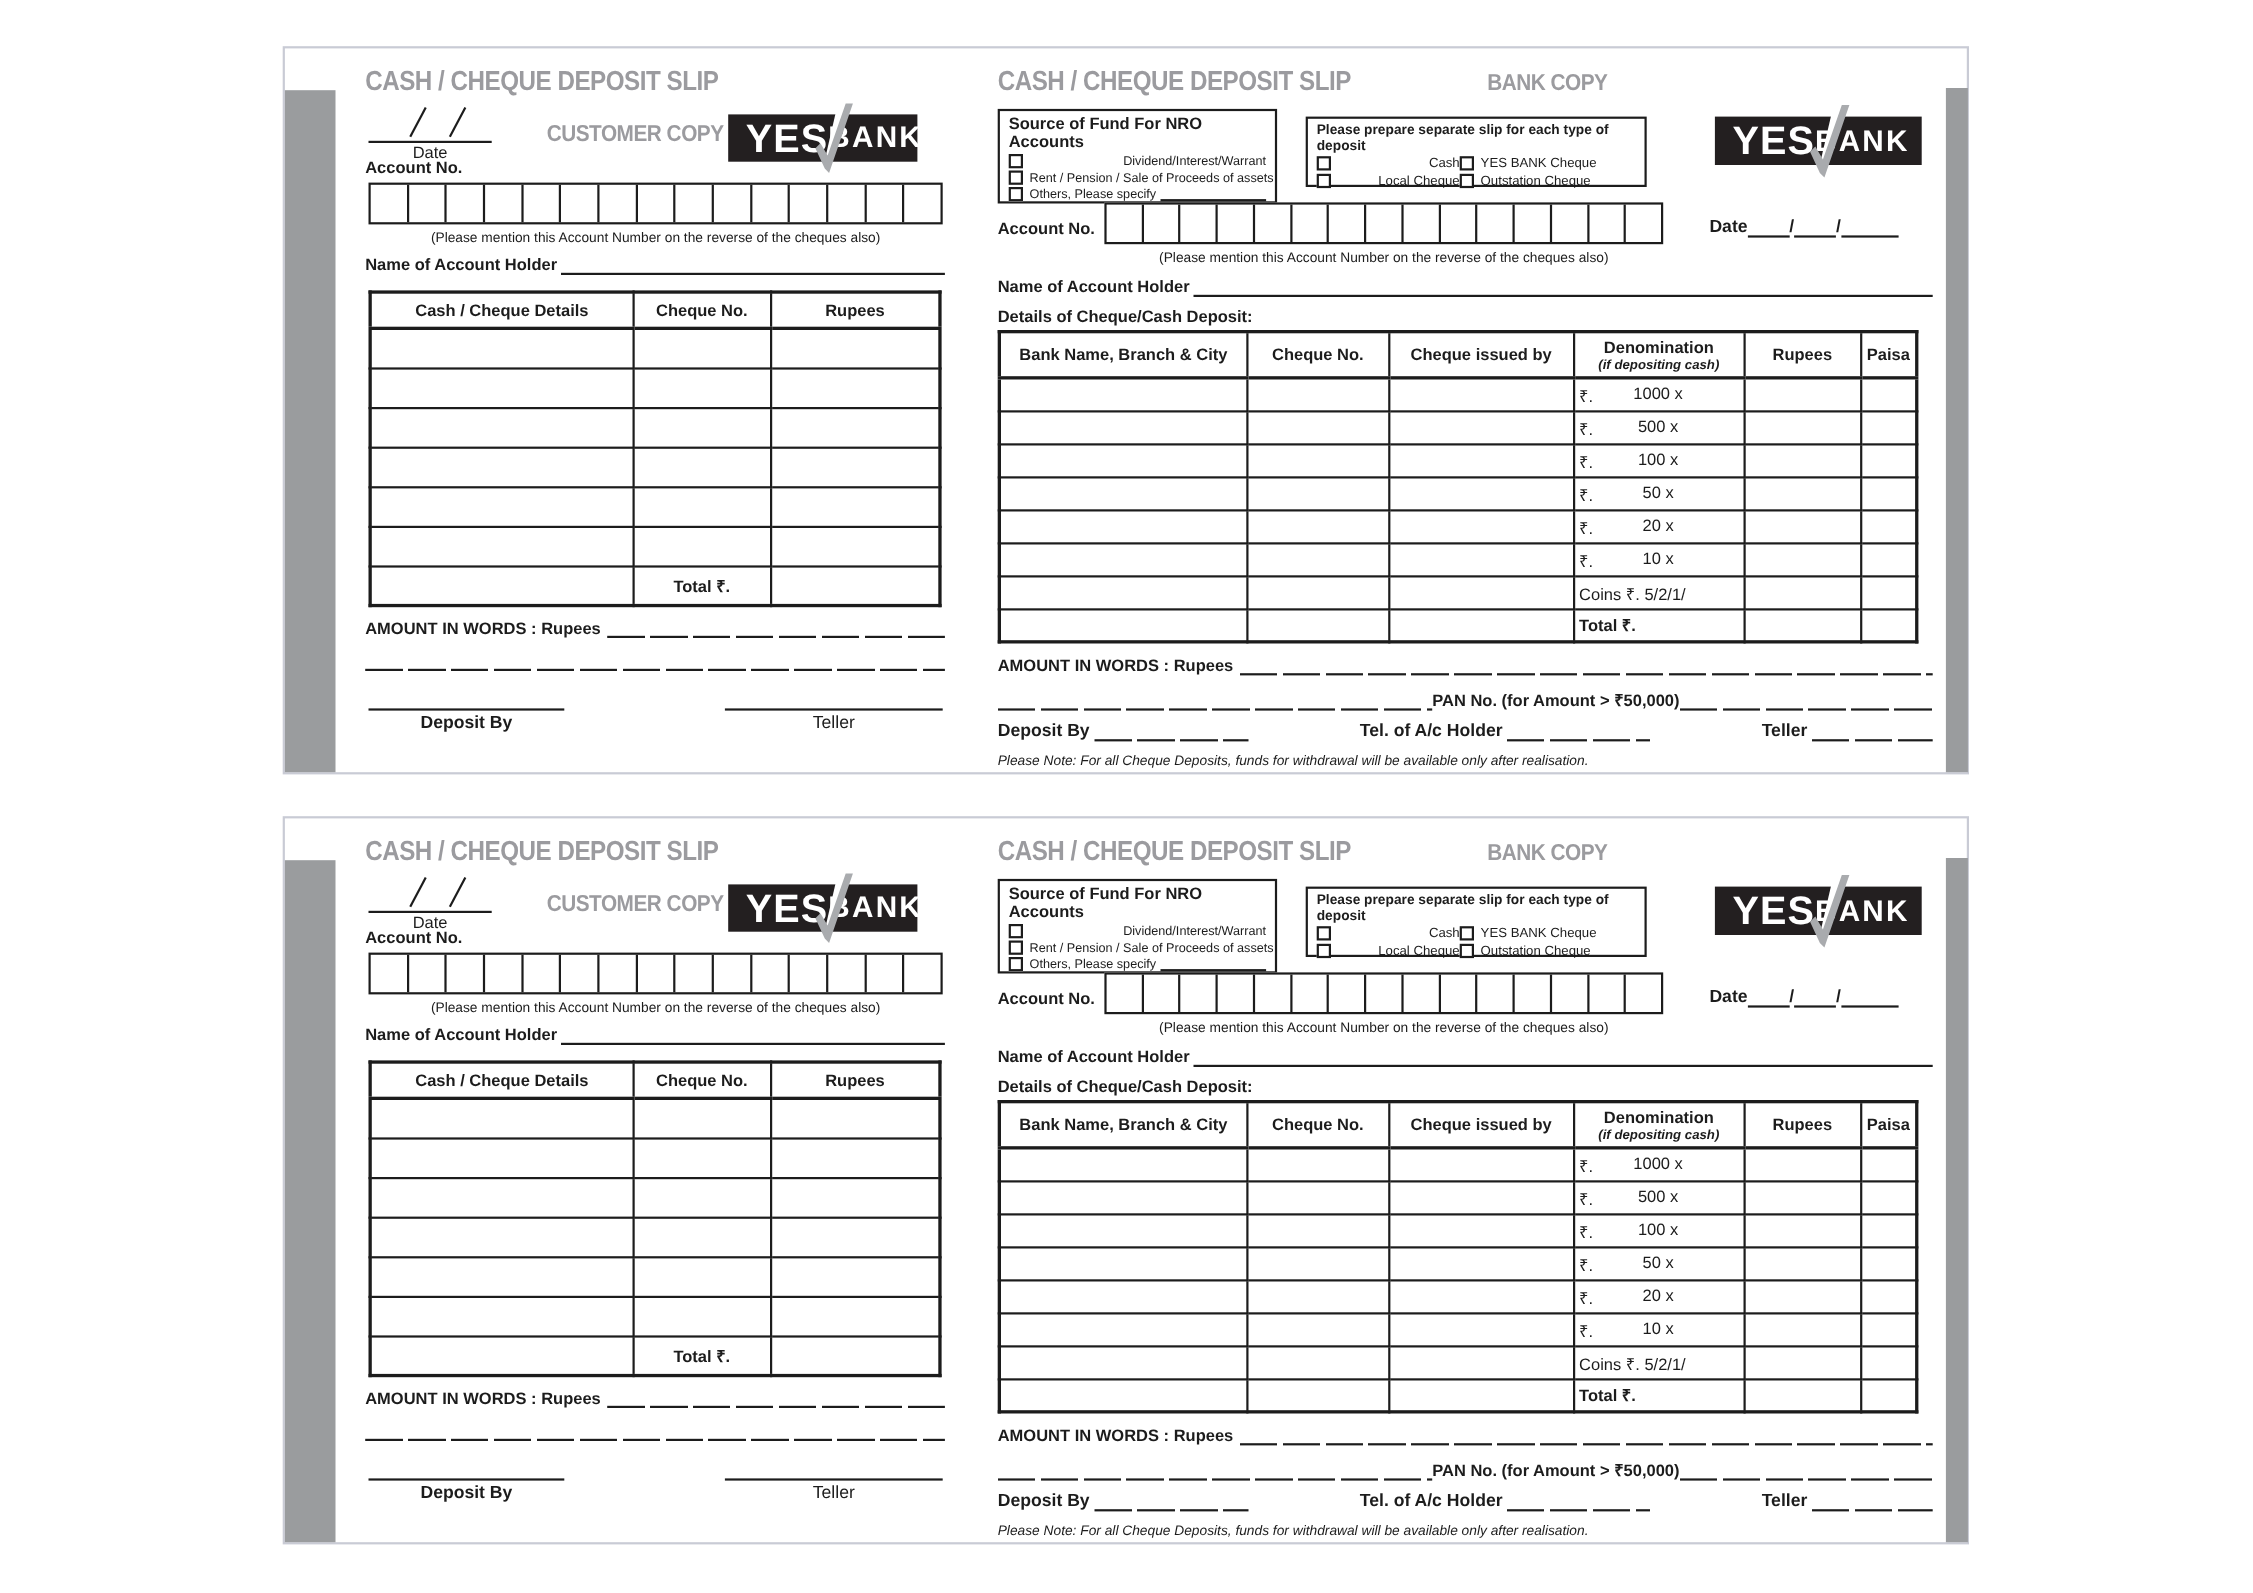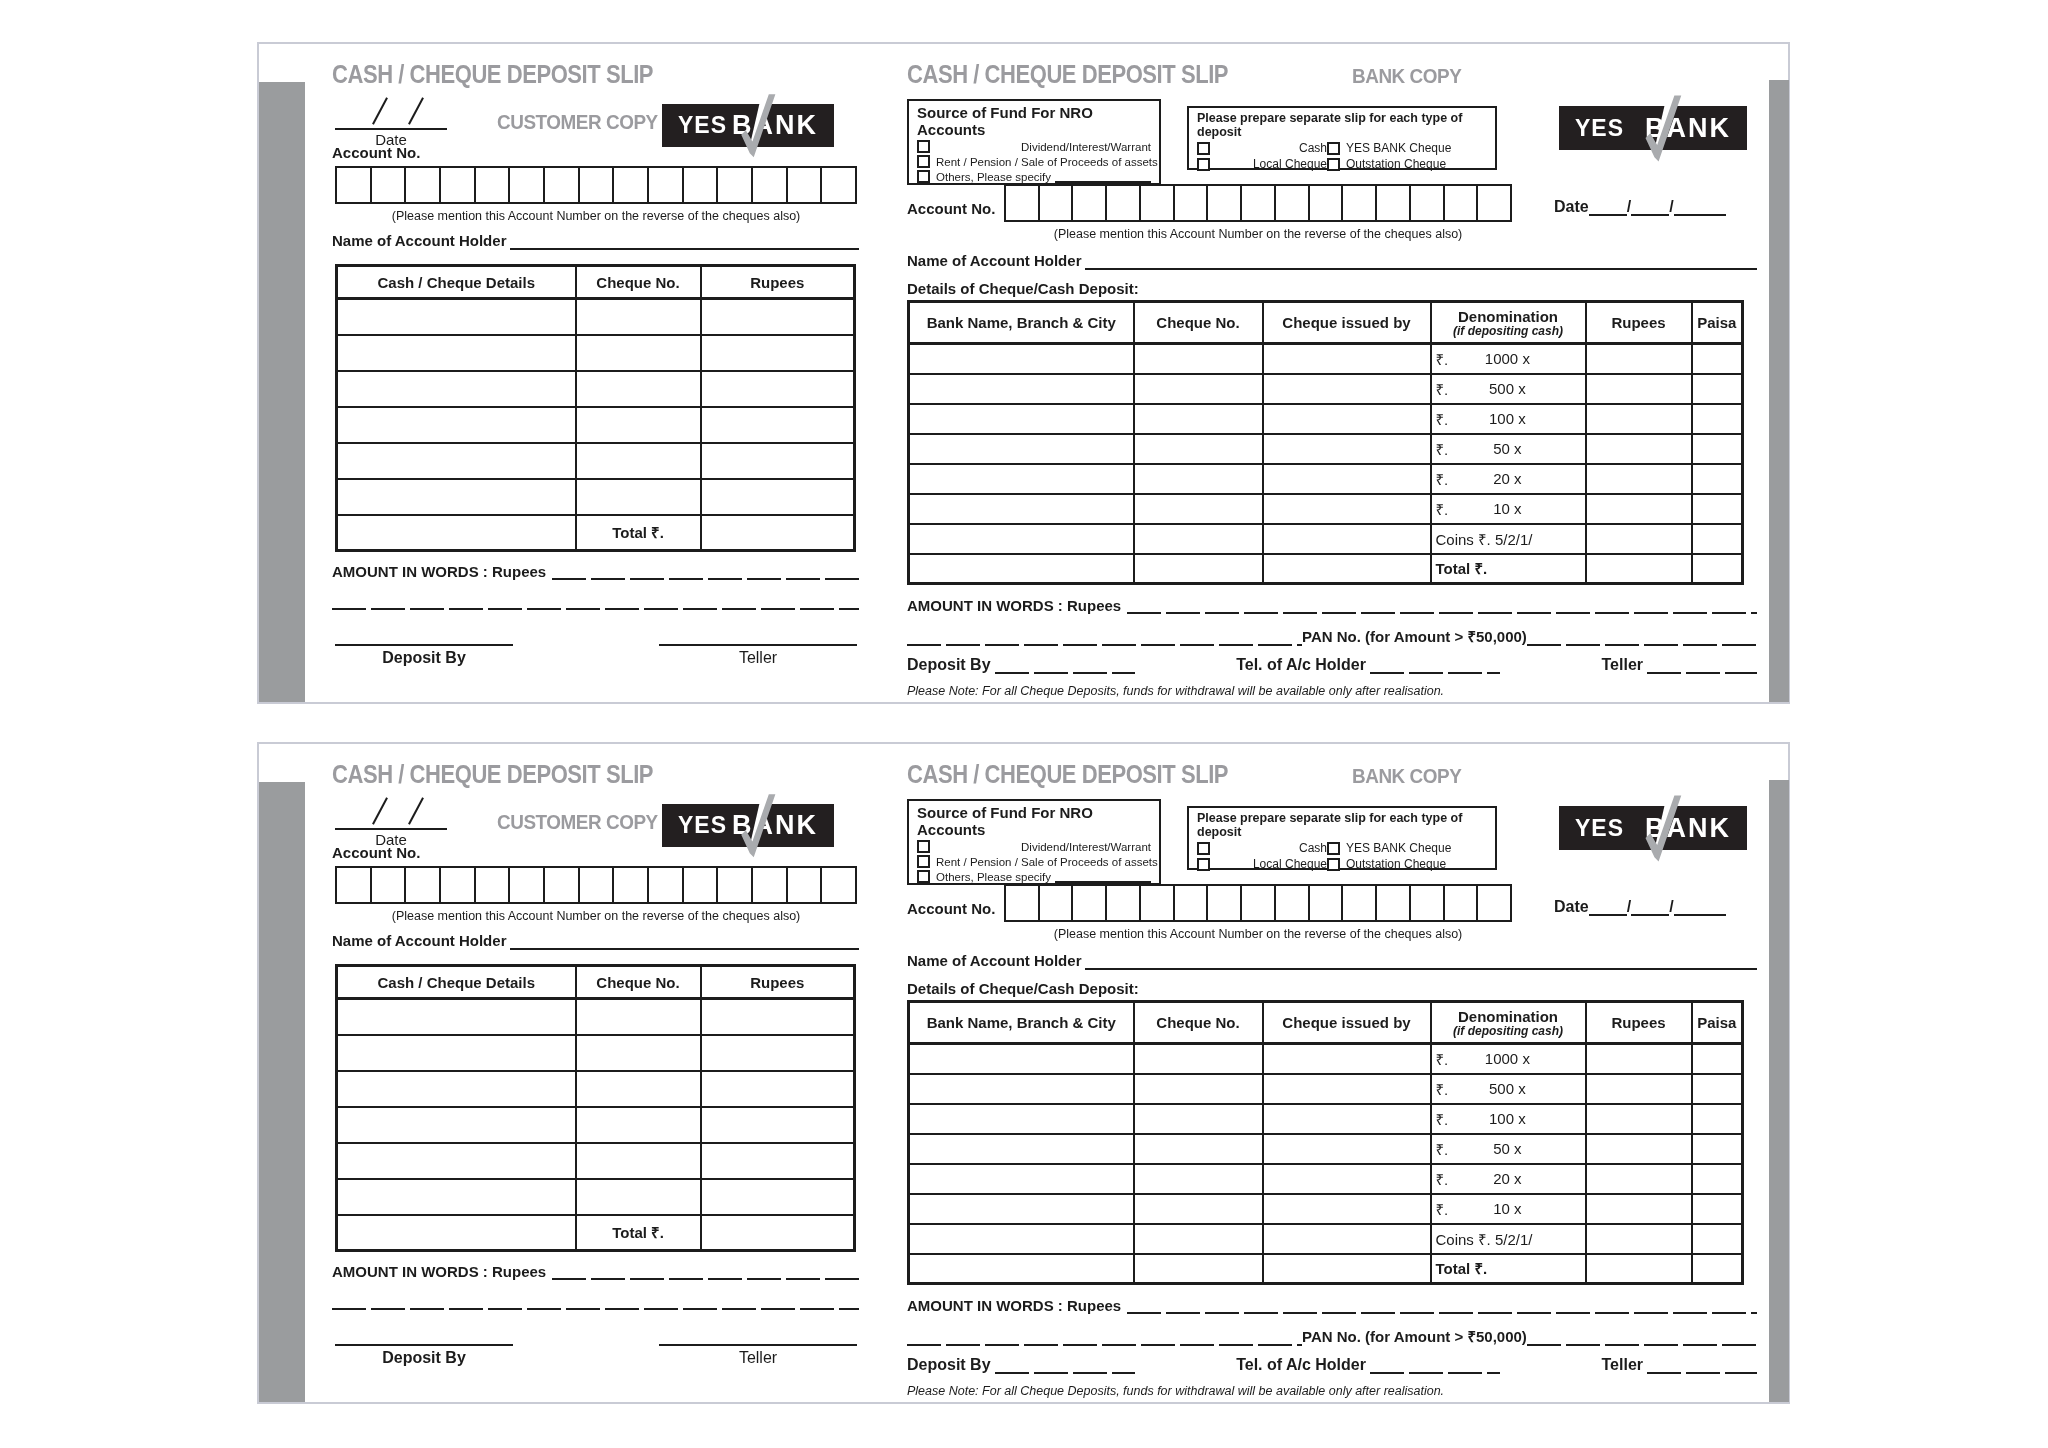--- a/index.html
+++ b/index.html
@@ -21,21 +21,21 @@
   .gray-sub   { position:absolute; color:#9b9b9f; font-weight:bold; font-size:21px;
                 letter-spacing:-.5px; transform:scaleX(.9); transform-origin:left; white-space:nowrap; }
 
   .lbl  { font-weight:bold; font-size:15px; white-space:nowrap; }
   .fill-line { border-bottom:2px solid #1c1c1c; }
   .seg-line  { background:repeating-linear-gradient(90deg,#1c1c1c 0 34px,transparent 34px 39px) left bottom/100% 2px no-repeat; }
 
   
   .logo { position:absolute; background:#231f20; color:#fff; display:flex; align-items:center;
           font-weight:bold; padding:0 16px; justify-content:space-between; }
-  .logo .yes  { font-size:23px; letter-spacing:1px; }
+  .logo .yes  { font-size:36px; letter-spacing:1px; }
   .logo .bank { font-size:27px; letter-spacing:2px; }
   .logo svg { position:absolute; left:43%; top:-26%; height:152%; overflow:visible; }
 
   
   .boxrow { position:absolute; display:flex; height:38px; border:2px solid #1c1c1c; background:#fff; }
   .abox { flex:1; border-right:2px solid #1c1c1c; }
   .abox:last-child { border-right:none; }
   .small-note { position:absolute; font-size:12.5px; text-align:center; }
 
   .name-row { position:absolute; display:flex; align-items:flex-start; }

